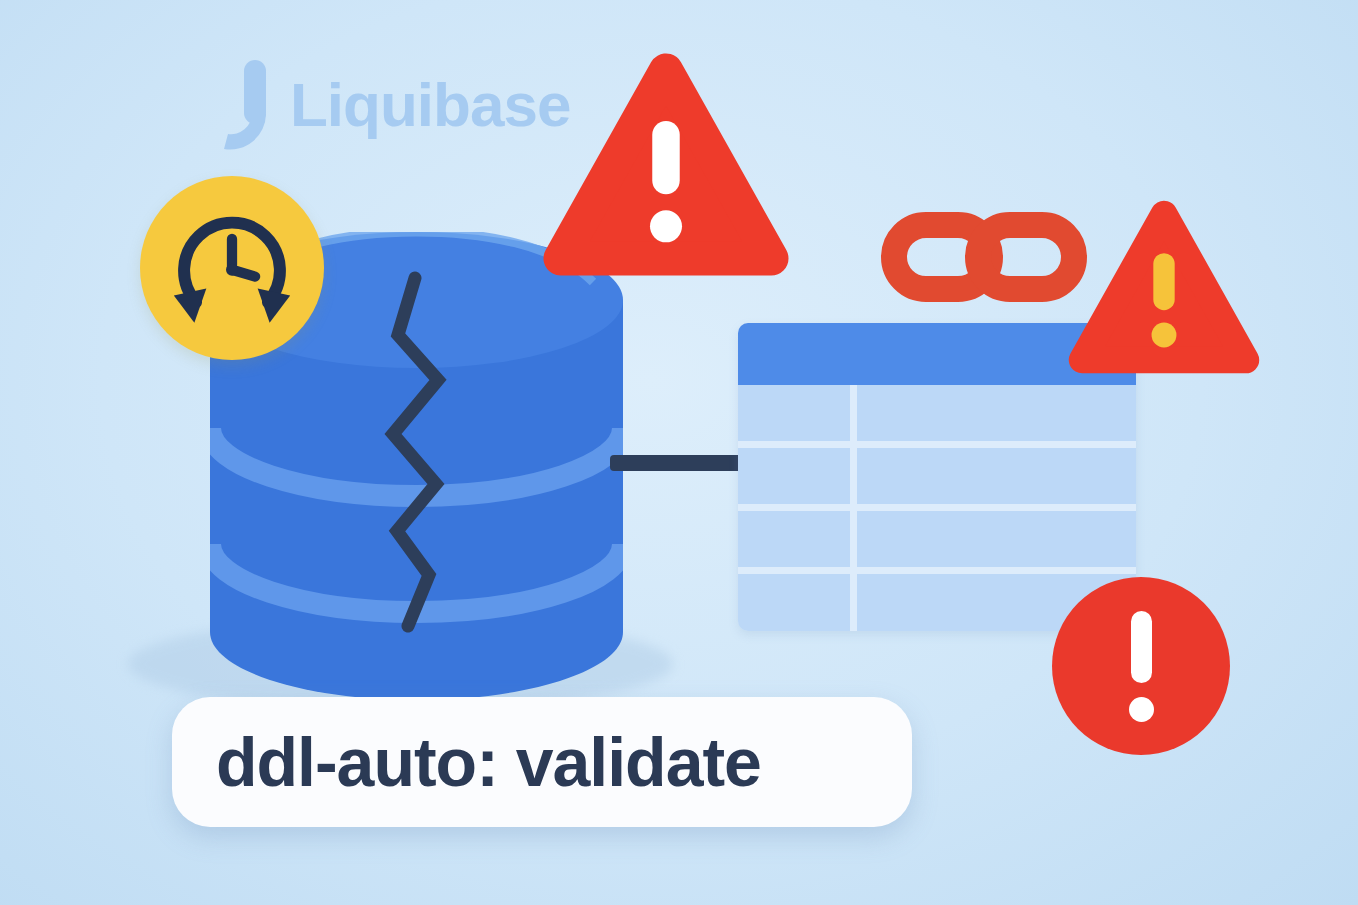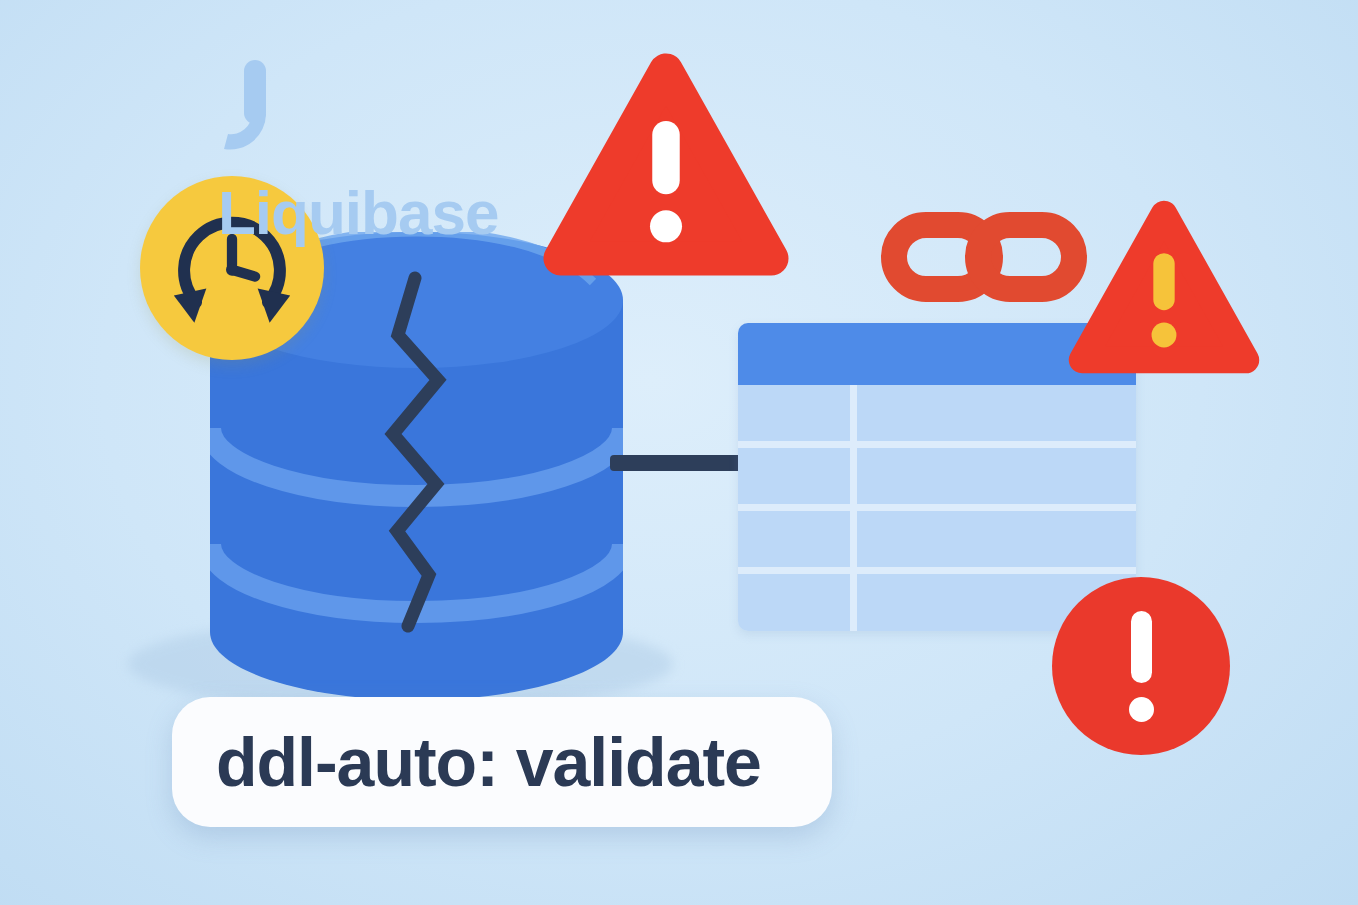--- a/index.html
+++ b/index.html
@@ -2,21 +2,21 @@
 <html><head>
 <meta charset="utf-8">
 <style>
   html,body{margin:0;padding:0;background:#e8f2fa;}
   .canvas{
     position:relative;width:1358px;height:905px;overflow:hidden;
     font-family:"Liberation Sans",sans-serif;
     background:radial-gradient(ellipse at 48% 42%, #ddeefb 0%, #cfe6f8 55%, #bfdcf3 100%);
   }
   .abs{position:absolute;}
-  .logo{display:flex;align-items:flex-start;gap:16px;flex-direction:column;}
+  .logo{display:flex;align-items:flex-start;gap:16px;}
   .logo-text{font-weight:700;letter-spacing:-1px;line-height:1;}
   .liquibase-text{font-size:62px;color:#a6cbf1;padding-top:16px;}
   .flyway-text{font-size:66px;color:#8fc0ee;padding-top:8px;}
   .db-shadow{background:#b3cfe8;border-radius:50%;opacity:.55;filter:blur(6px);}
   .connector{background:#2d3e5a;border-radius:4px;}
   .table{border-radius:10px;overflow:hidden;box-shadow:0 4px 10px rgba(120,155,195,.18);}
   .table-header{height:62px;background:#4e8be8;}
   .table-body{position:relative;height:246px;background:#bcd8f7;}
   .hline{position:absolute;left:0;width:100%;height:7px;background:#ddecfb;}
   .vline{position:absolute;top:0;height:100%;width:7px;background:#ddecfb;left:112px;}
@@ -92,17 +92,17 @@
     </svg>
     <span class="logo-text liquibase-text">Liquibase</span>
   </div>
 
 
   <div class="abs error-circle" style="left:1052px;top:577px;">
     <div class="excl-bar"></div>
     <div class="excl-dot"></div>
   </div>
 
-  <div class="abs caption-box" style="left:172px;top:697px;width:660px;height:130px;box-sizing:border-box;">
+  <div class="abs caption-box" style="left:172px;top:697px;width:740px;height:130px;box-sizing:border-box;">
     <span class="caption-text">ddl-auto: validate</span>
   </div>
 
 </div>
 
 </body></html>

